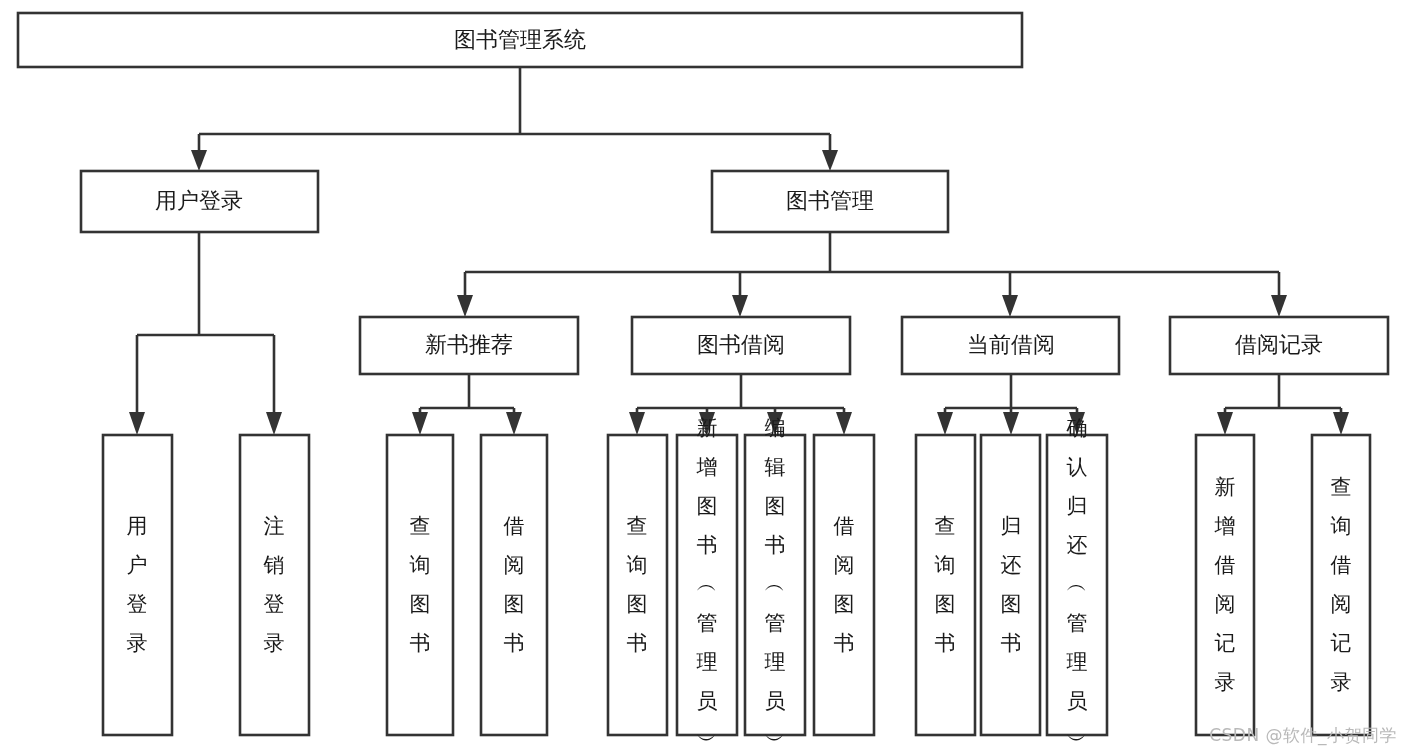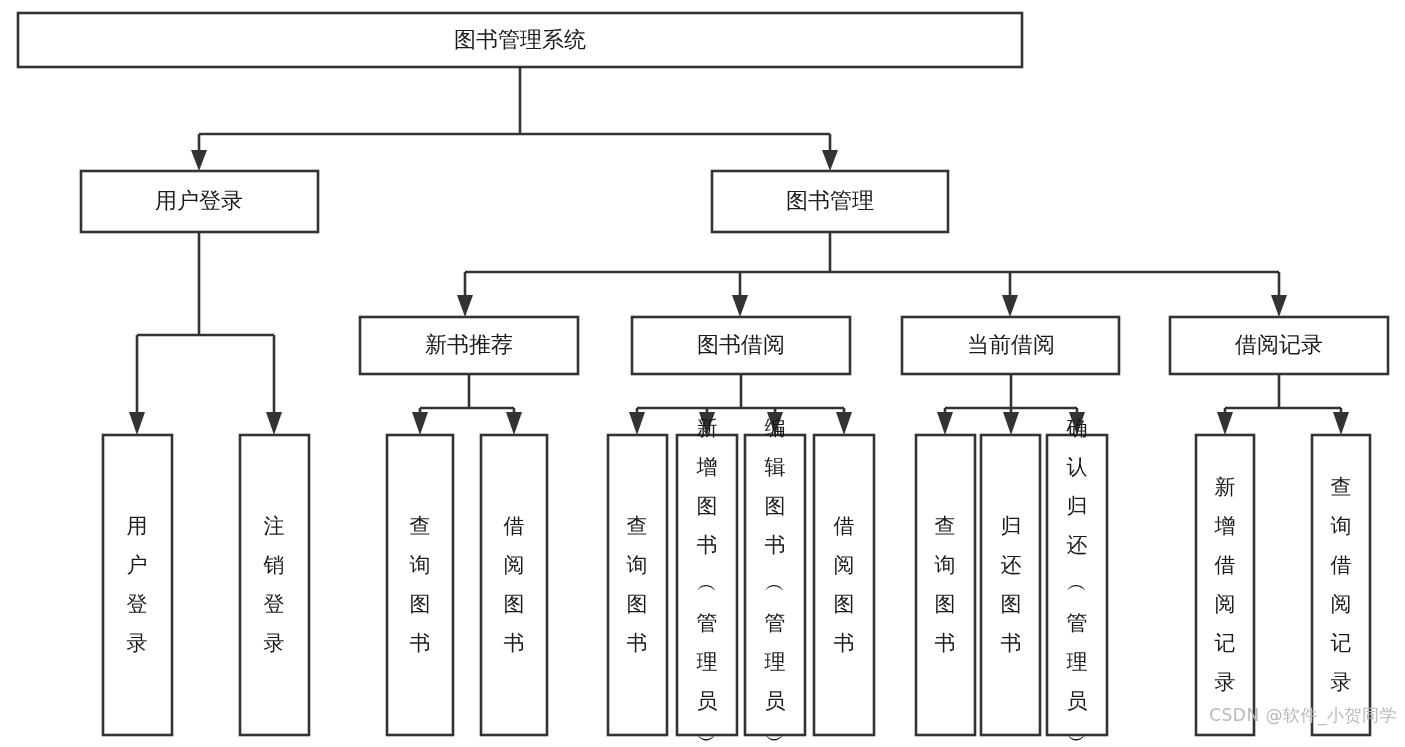--- a/index.html
+++ b/index.html
@@ -46,21 +46,21 @@
   }
   .vlabel {
     fill: #1a1a1a;
     font-family: "DejaVu Sans", "Liberation Sans", sans-serif;
     font-size: 21px;
     text-anchor: middle;
   }
   .watermark {
     position: absolute;
     right: 8px;
-    bottom: 20px;
+    bottom: 0;
     font-family: "DejaVu Sans", "Liberation Sans", sans-serif;
     font-size: 17px;
     color: #b9b9b9;
     white-space: nowrap;
     letter-spacing: 0.5px;
     pointer-events: none;
   }
 </style>
 </head>
 <body>

